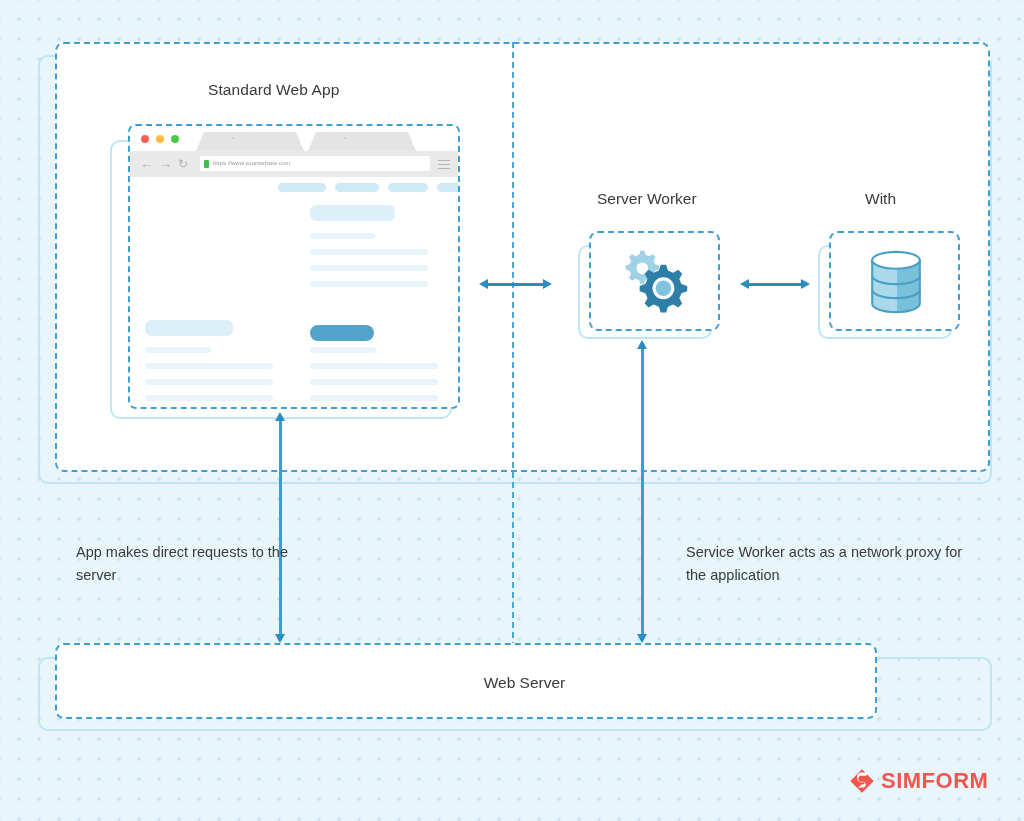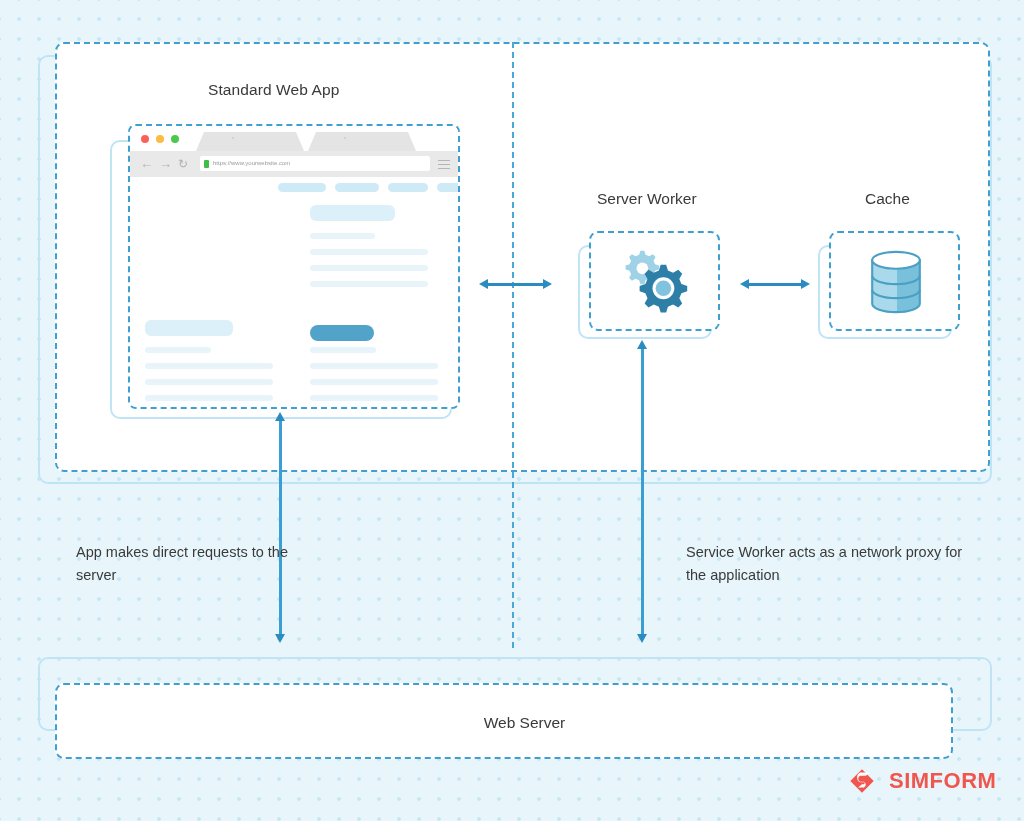--- a/index.html
+++ b/index.html
@@ -125,29 +125,29 @@
 
   
   .caption{
     position:absolute;font-size:14.5px;color:#3a3a3a;line-height:23px;
   }
   #capLeft{left:76px;top:541px;width:230px;}
   #capRight{left:686px;top:541px;width:300px;}
 
   
   #wsShadow{ left:38px; top:657px; width:950px; height:70px; }
-  #wsCard{ left:55px; top:643px; width:898px; height:76px;margin-top:40px; }
+  #wsCard{ left:55px; top:643px; width:822px; height:76px; }
   #wsLabel{
     position:absolute;left:0;top:0;width:935px;height:76px;
     display:flex;align-items:center;justify-content:center;
     font-size:15.5px;color:#3a3a3a;
   }
 
   
-  #logo{position:absolute;left:849px;top:768px;display:flex;align-items:center;gap:14px;}
+  #logo{position:absolute;left:849px;top:768px;display:flex;align-items:center;gap:6px;}
   #logoText{font-size:22px;font-weight:bold;color:#f0564e;letter-spacing:.5px;}
 </style>
 </head>
 <body>
 
 <div id="stage">
 
   <div class="stack-shadow" id="topShadow"></div>
   <div class="dashed-card" id="topPanel"></div>
 
@@ -227,21 +227,21 @@
       <circle cx="32.5" cy="32.5" r="7.5" fill="#ffffff"></circle>
 
       <g fill="#2d7fa8">
         <path d="M56 28 l7 0 2.3 7.4 6.6 2.7 6.7-3.7 5 5 -3.7 6.7 2.7 6.6 7.4 2.3 0 7 -7.4 2.3 -2.7 6.6 3.7 6.7 -5 5 -6.7-3.7 -6.6 2.7 -2.3 7.4 -7 0 -2.3-7.4 -6.6-2.7 -6.7 3.7 -5-5 3.7-6.7 -2.7-6.6 -7.4-2.3 0-7 7.4-2.3 2.7-6.6 -3.7-6.7 5-5 6.7 3.7 6.6-2.7z"></path>
       </g>
       <circle cx="59.5" cy="58" r="14" fill="#ffffff"></circle>
       <circle cx="59.5" cy="58" r="10" fill="#7fc3de"></circle>
     </svg>
   </div>
 
-  <div class="node-title" id="cacheTitle">Cache</div>
+  <div class="node-title" id="cacheTitle">With</div>
   <div class="stack-shadow" id="cacheShadow"></div>
   <div class="dashed-card" id="cacheCard">
     <svg viewBox="0 0 80 90" width="56" height="64" style="position:absolute;left:37px;top:17px;">
       <defs>
         <linearGradient id="cylg" x1="0" y1="0" x2="1" y2="0">
           <stop offset="0%" stop-color="#a9d9ea"></stop>
           <stop offset="52%" stop-color="#a9d9ea"></stop>
           <stop offset="52%" stop-color="#79c0da"></stop>
           <stop offset="100%" stop-color="#79c0da"></stop>
         </linearGradient>

